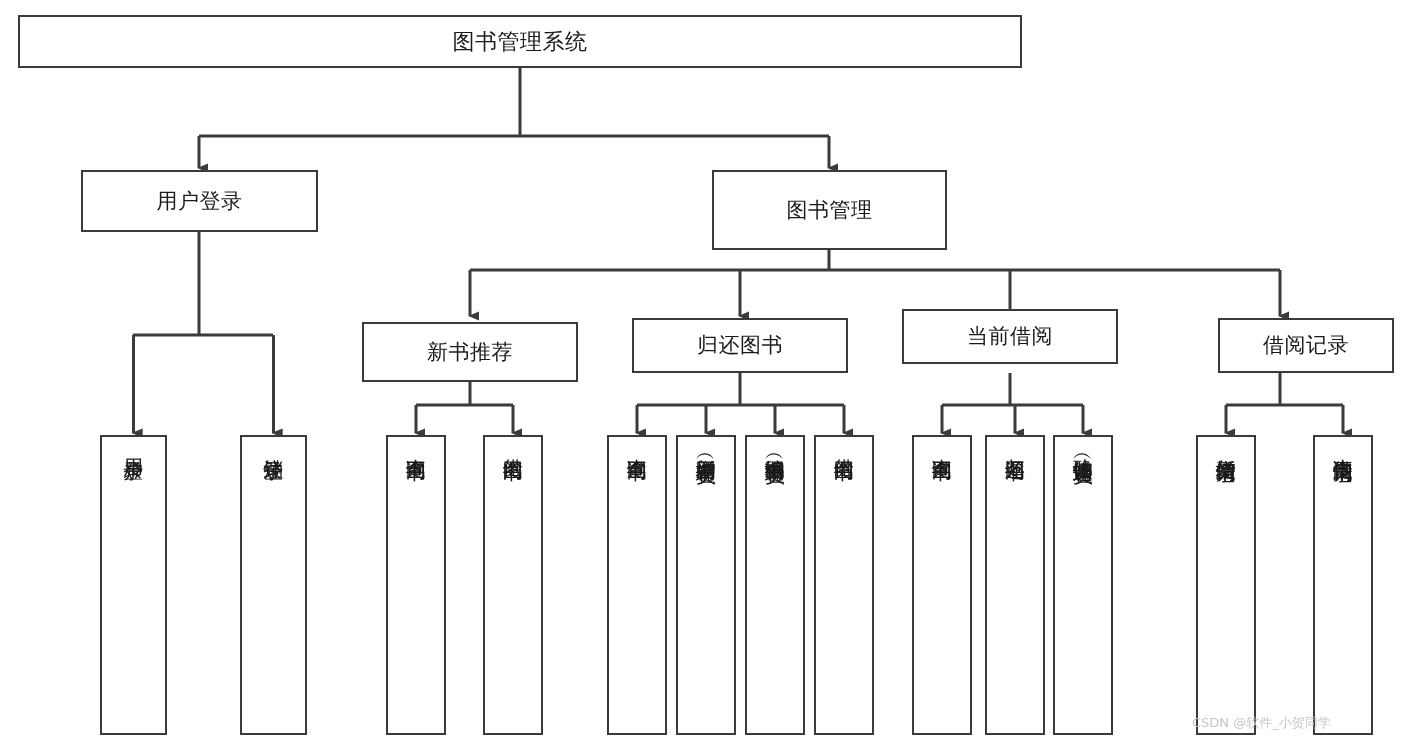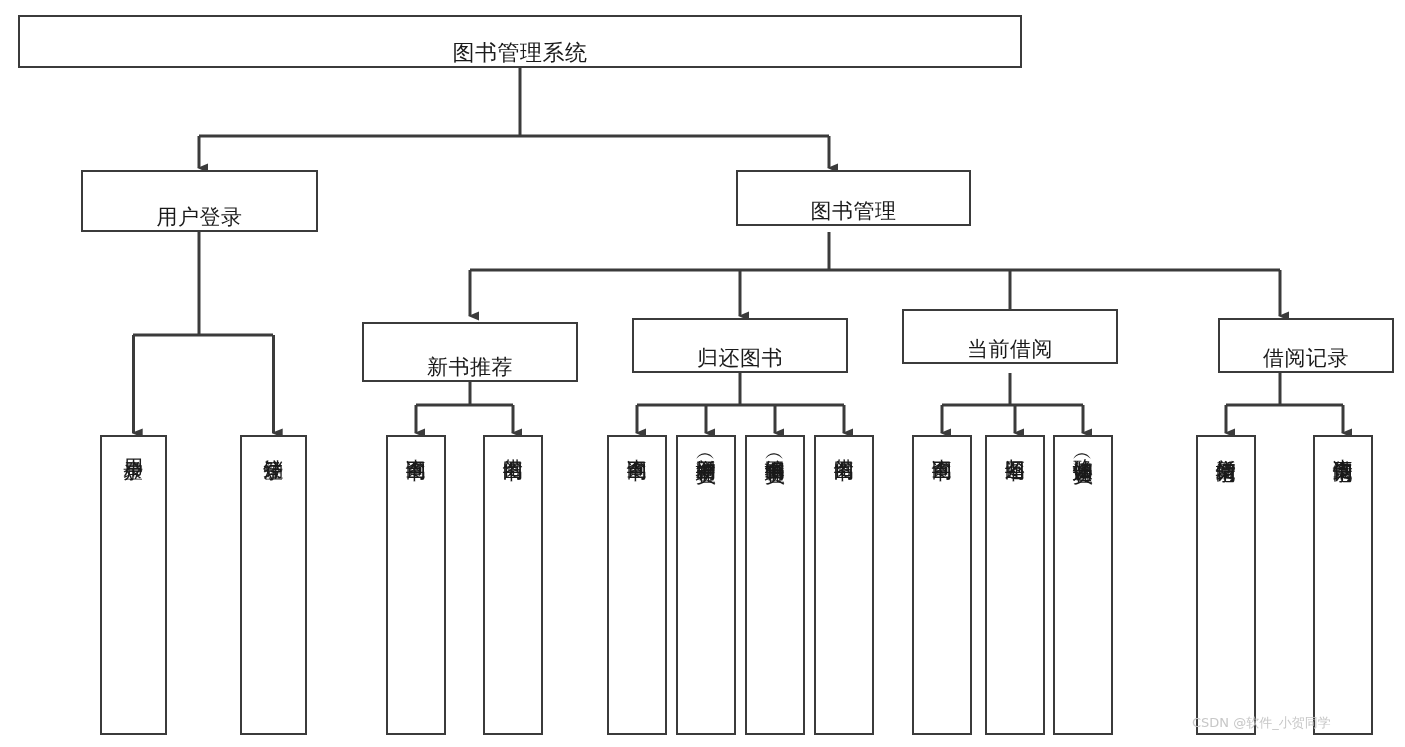--- a/index.html
+++ b/index.html
@@ -25,21 +25,21 @@
     width: 1405px;
     height: 747px;
     pointer-events: none;
   }
   .node {
     position: absolute;
     box-sizing: border-box;
     background: #ffffff;
     border: 2px solid #3b3b3b;
     display: flex;
-    align-items: flex-end;
+    align-items: center;
     justify-content: center;
     color: #1a1a1a;
   }
   .node-label {
     display: block;
     text-align: center;
     line-height: 1.18;
     letter-spacing: 0.5px;
     white-space: nowrap;
   }
@@ -119,21 +119,21 @@
       </g>
   </svg>
 
   <div id="nodes-layer">
       <div class="node root horizontal" style="left: 18px; top: 15px; width: 1004px; height: 53px;">
         <span class="node-label">图书管理系统</span>
       </div>
       <div class="node level2 horizontal" style="left: 81px; top: 170px; width: 237px; height: 62px;">
         <span class="node-label">用户登录</span>
       </div>
-      <div class="node level2 horizontal" style="left: 712px; top: 170px; width: 235px; height: 56px; margin-left: 24px;">
+      <div class="node level2 horizontal" style="left: 712px; top: 170px; width: 235px; height: 80px;">
         <span class="node-label">图书管理</span>
       </div>
       <div class="node level3 horizontal" style="left: 362px; top: 322px; width: 216px; height: 60px;">
         <span class="node-label">新书推荐</span>
       </div>
       <div class="node level3 horizontal" style="left: 632px; top: 318px; width: 216px; height: 55px;">
         <span class="node-label">归还图书</span>
       </div>
       <div class="node level3 horizontal" style="left: 902px; top: 309px; width: 216px; height: 55px;">
         <span class="node-label">当前借阅</span>

